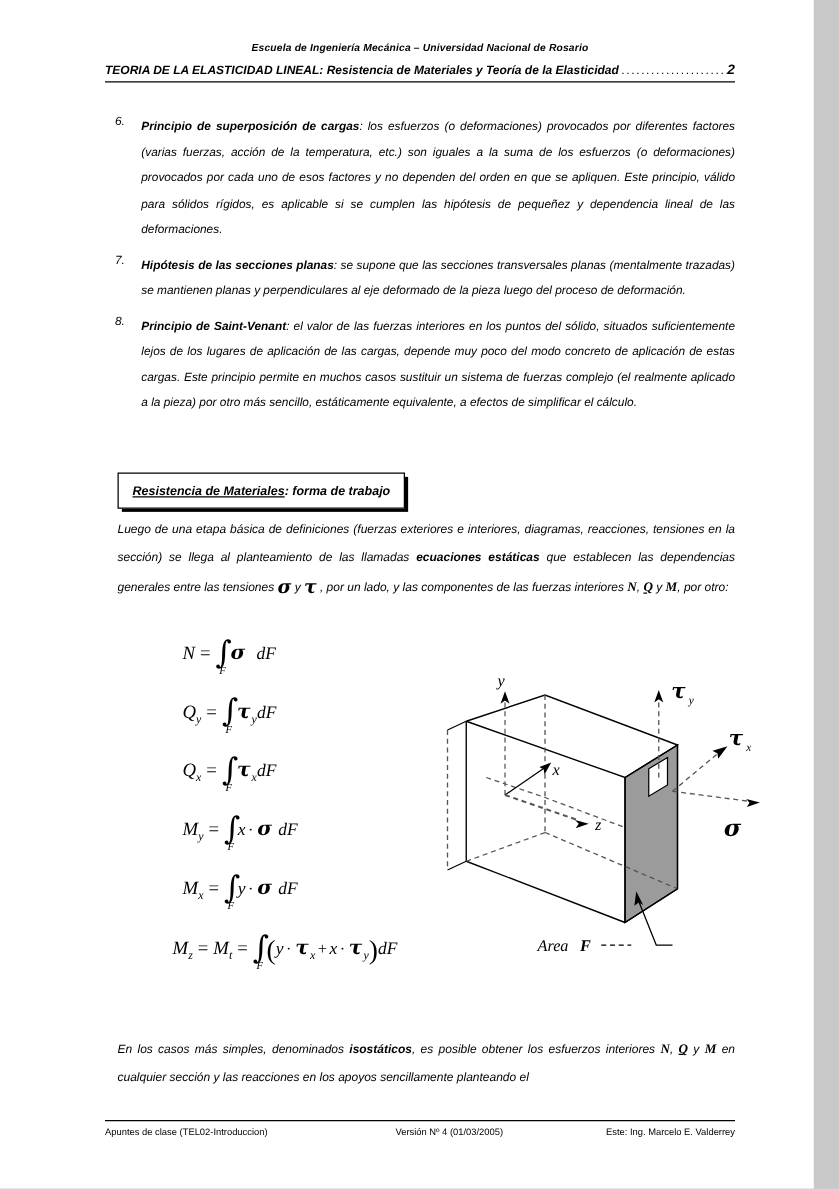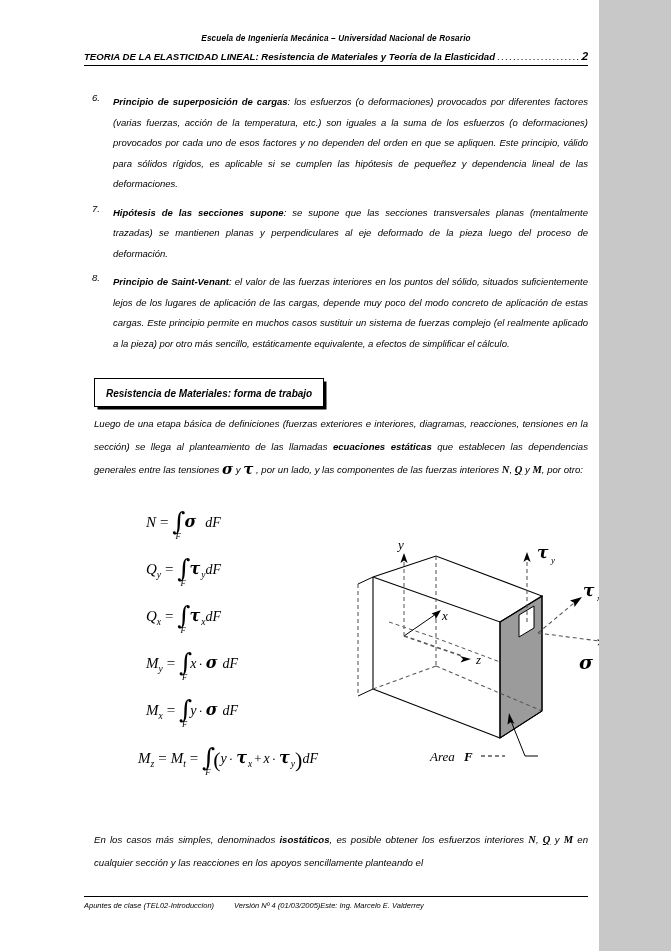--- a/index.html
+++ b/index.html
@@ -5,21 +5,21 @@
   html, body {
     margin: 0;
     padding: 0;
     background: #c8c8c8;
   }
   body {
     font-family: "Liberation Sans", sans-serif;
   }
   .page {
     position: relative;
-    width: 599px;
+    width: 651px;
     height: 951px;
     background: #ffffff;
     overflow: hidden;
     box-sizing: border-box;
   }
   
   .header {
     position: absolute;
     left: 84px;
     top: 34px;
@@ -111,21 +111,21 @@
     background: #fff;
     box-shadow: 3px 3px 0 -0.5px #000;
   }
   .shadowbox .boxtext {
     font-style: italic;
     font-weight: bold;
     font-size: 10px;
     white-space: nowrap;
     color: #000;
   }
-  .shadowbox .boxtext .u { }
+  .shadowbox .boxtext .u { text-decoration: underline; }
 
   
   .intro {
     position: absolute;
     left: 94px;
     top: 412px;
     width: 494px;
     font-style: italic;
     font-size: 9.6px;
     line-height: 23px;
@@ -242,22 +242,21 @@
 
   
   .footer {
     position: absolute;
     left: 84px;
     top: 896px;
     width: 504px;
     border-top: 1.1px solid #000;
     padding-top: 4px;
     display: flex;
-    justify-content: flex-start;
-    font-style: italic;
+    justify-content: space-between;
     font-size: 7.5px;
     color: #000;
   }
   .footer .mid { margin-left: 20px; }
 </style>
 </head>
 <body>
 
 <div class="page">
 
@@ -271,21 +270,21 @@
   </div>
 
   <div class="content">
     <ol class="principles">
       <li>
         <span class="li-num">6.</span>
         <div class="para"><b>Principio de superposición de cargas</b><span>: los esfuerzos (o deformaciones) provocados por diferentes factores (varias fuerzas, acción de la temperatura, etc.) son iguales a la suma de los esfuerzos (o deformaciones) provocados por cada uno de esos factores y no dependen del orden en que se apliquen. Este principio, válido para sólidos rígidos, es aplicable si se cumplen las hipótesis de pequeñez y dependencia lineal de las deformaciones.</span></div>
       </li>
       <li>
         <span class="li-num">7.</span>
-        <div class="para"><b>Hipótesis de las secciones supone</b><span>: se supone que las secciones transversales planas (mentalmente trazadas) se mantienen planas y perpendiculares al eje deformado de la pieza luego del proceso de deformación.</span></div>
+        <div class="para"><b>Hipótesis de las secciones planas</b><span>: se supone que las secciones transversales planas (mentalmente trazadas) se mantienen planas y perpendiculares al eje deformado de la pieza luego del proceso de deformación.</span></div>
       </li>
       <li>
         <span class="li-num">8.</span>
         <div class="para"><b>Principio de Saint-Venant</b><span>: el valor de las fuerzas interiores en los puntos del sólido, situados suficientemente lejos de los lugares de aplicación de las cargas, depende muy poco del modo concreto de aplicación de estas cargas. Este principio permite en muchos casos sustituir un sistema de fuerzas complejo (el realmente aplicado a la pieza) por otro más sencillo, estáticamente equivalente, a efectos de simplificar el cálculo.</span></div>
       </li>
     </ol>
   </div>
 
   <div class="boxwrap">
     <div class="shadowbox">

